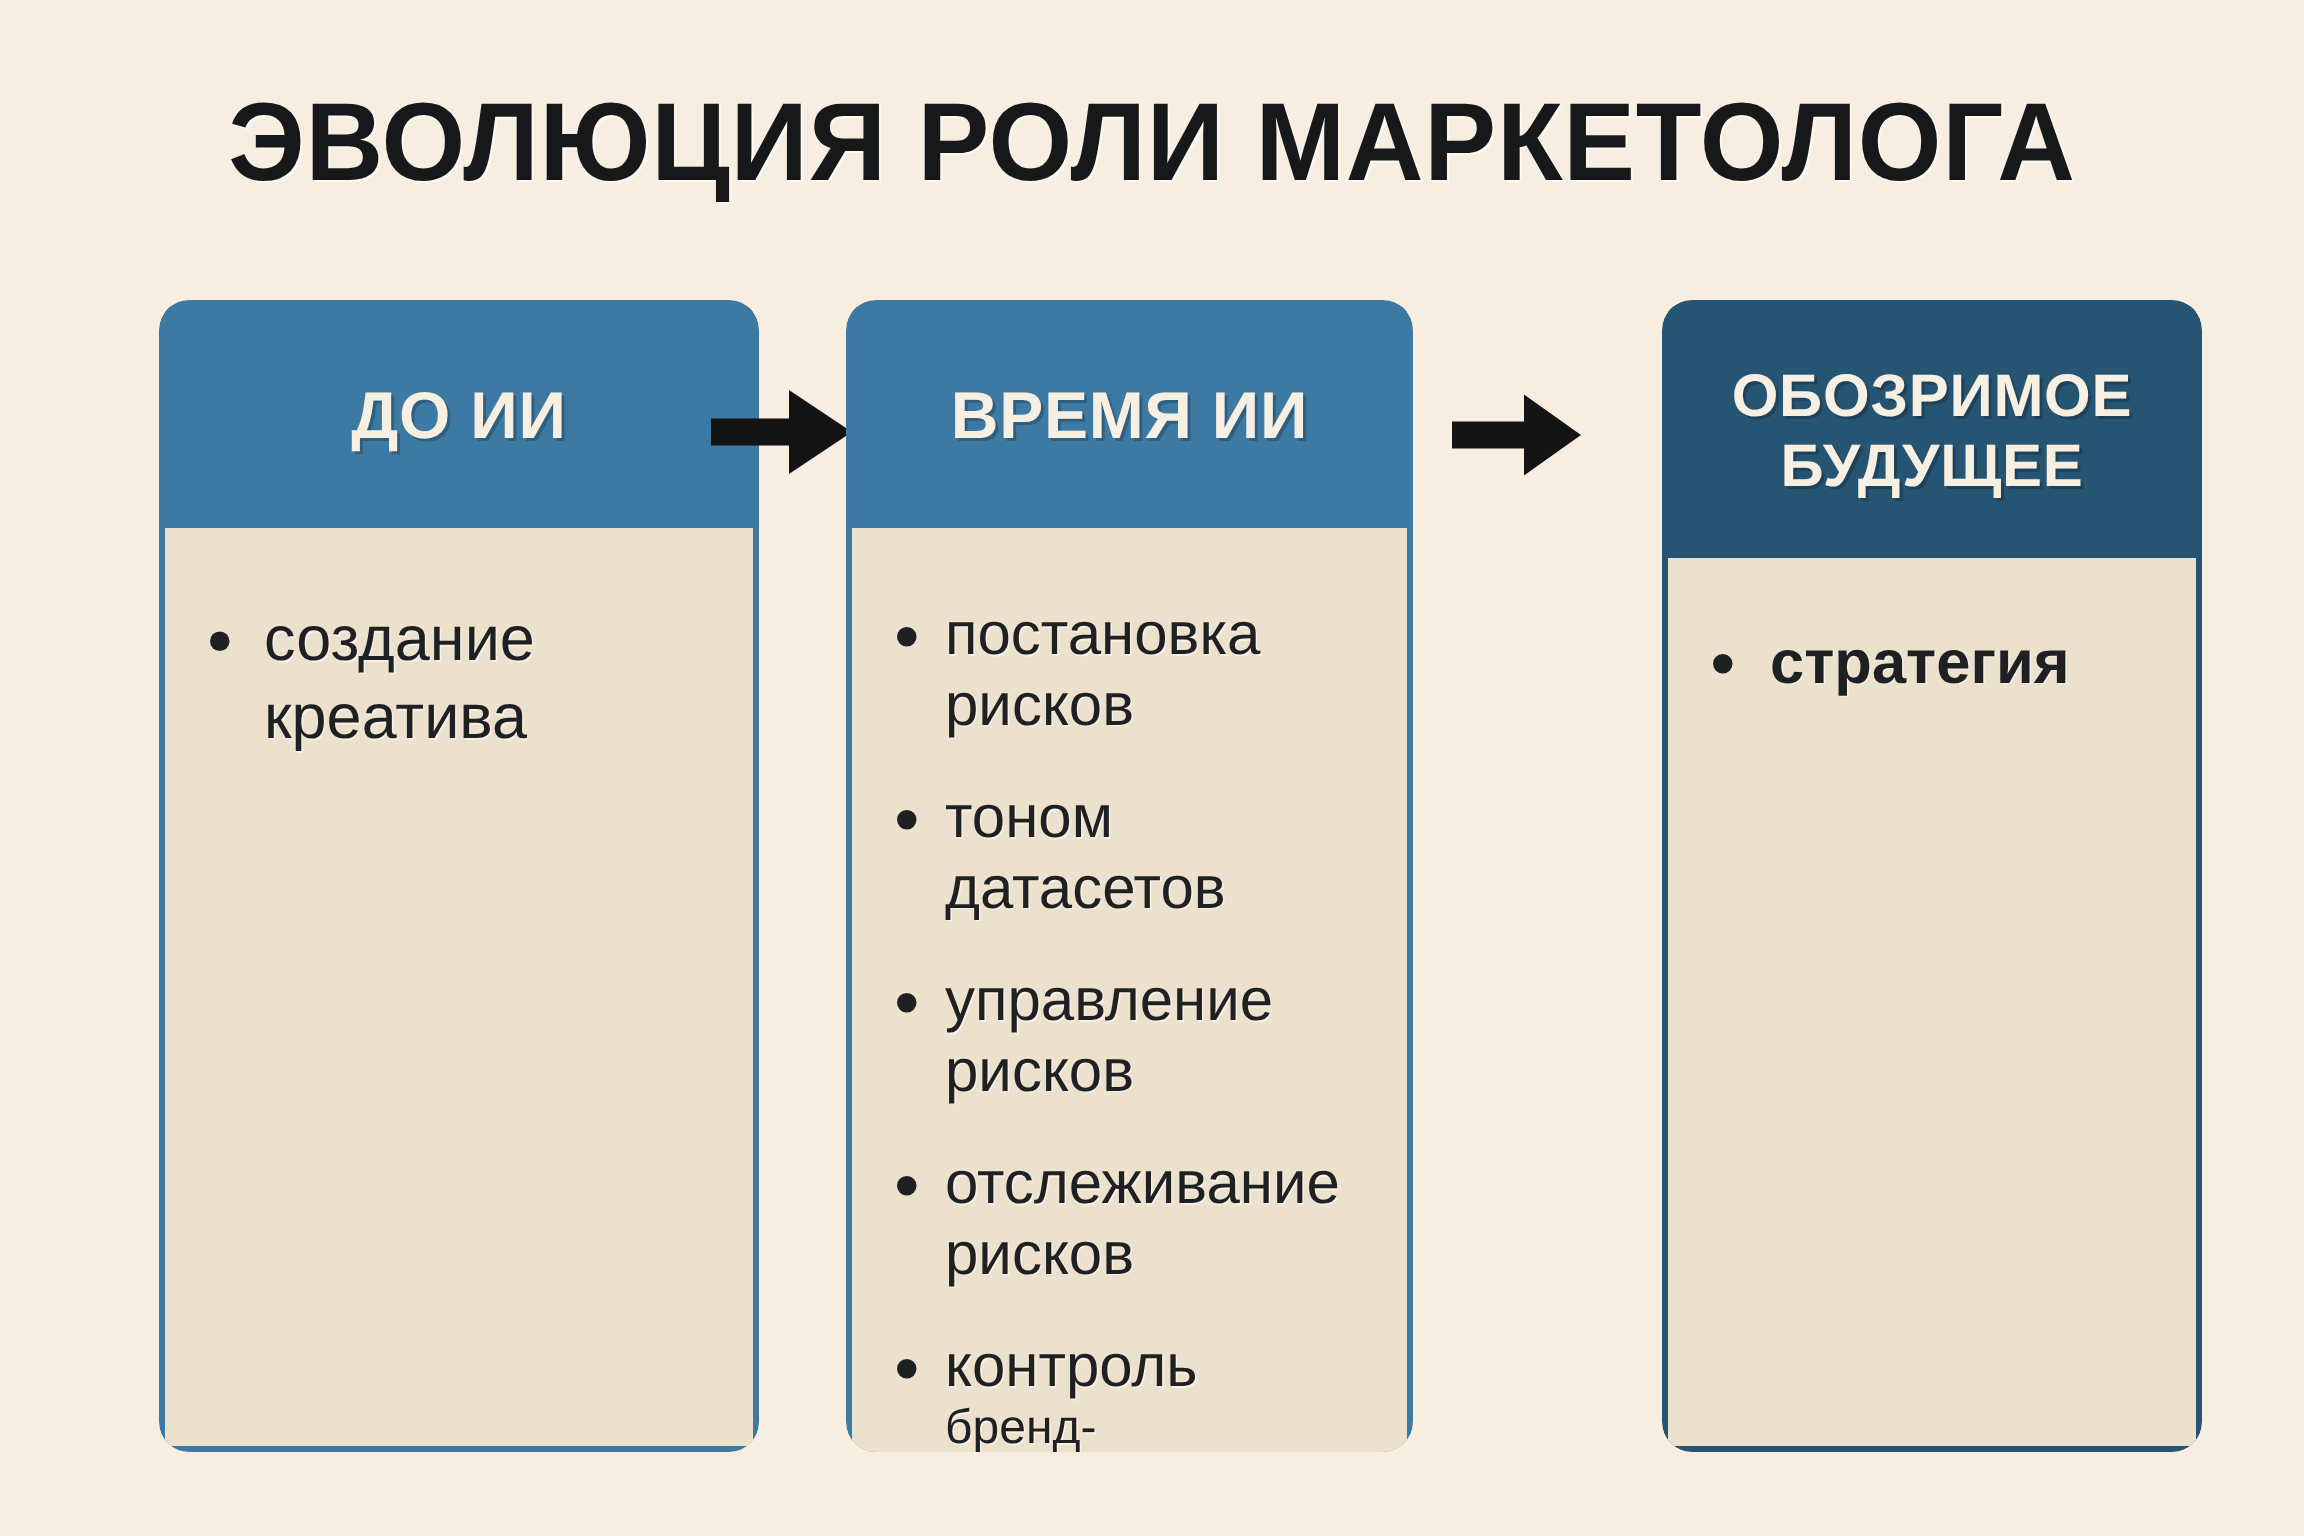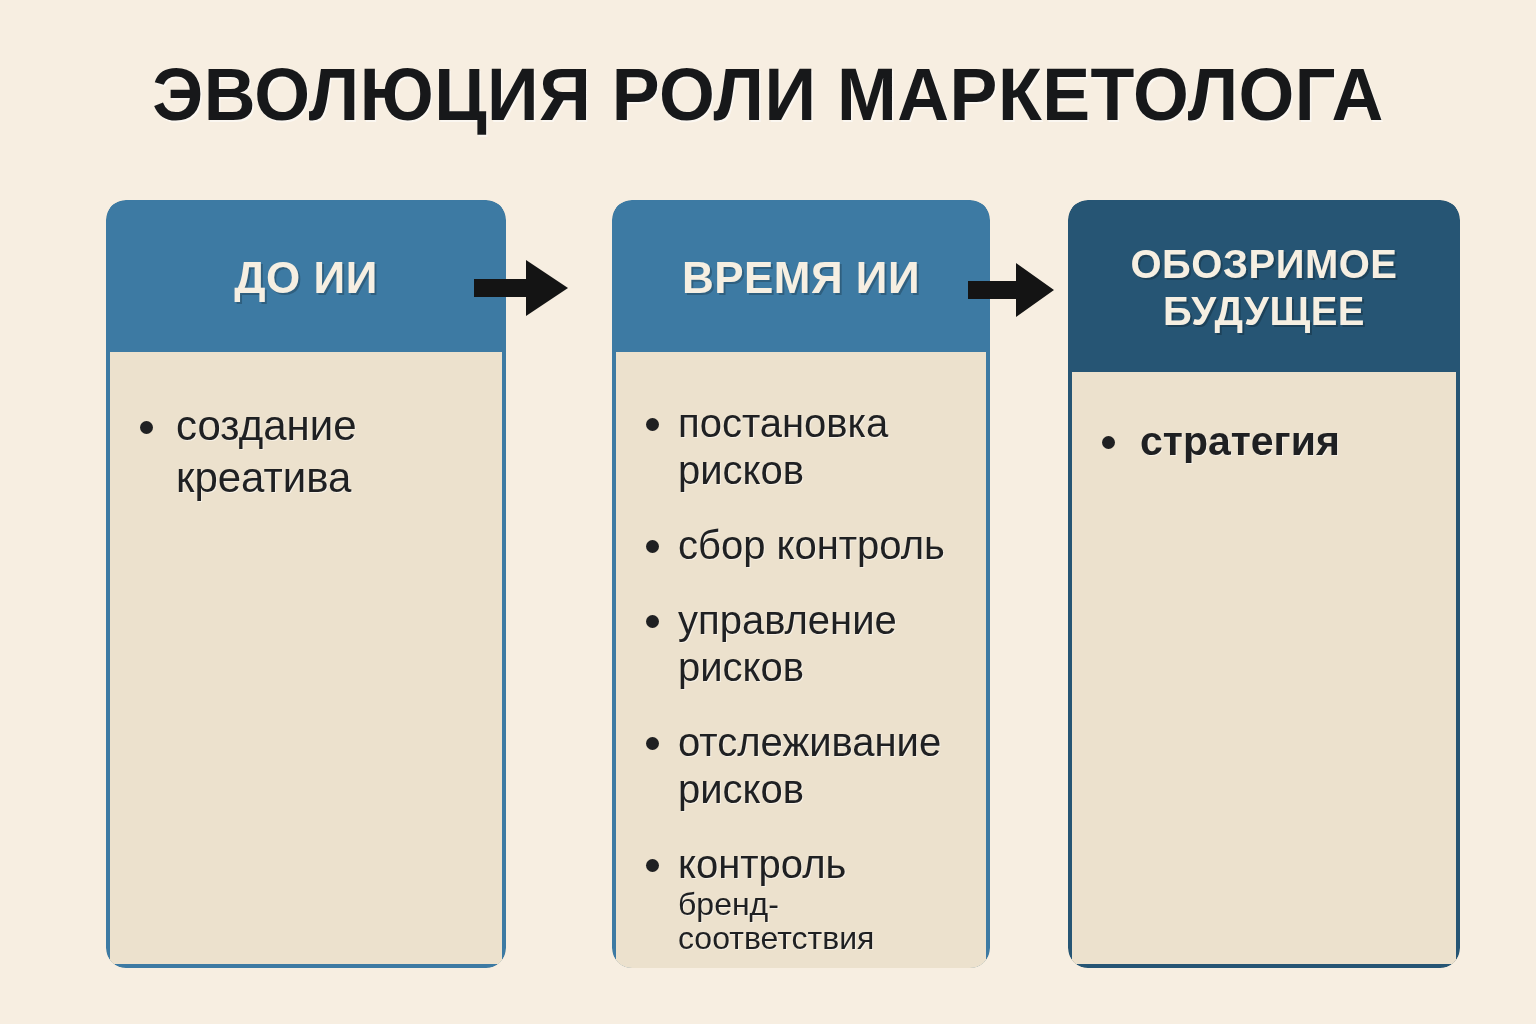--- a/index.html
+++ b/index.html
@@ -52,22 +52,22 @@
   .card {
     position: absolute;
     top: 200px;
     border-radius: 20px;
     overflow: hidden;
     box-sizing: border-box;
     background: #ece1cd;
   }
 
   .card-1 { left: 106px;   width: 400px; height: 768px; }
-  .card-2 { left: 612px;  width: 378px; height: 768px; }
-  .card-3 { left: 1068px; width: 392px; height: 768px; }
+  .card-2 { left: 564px;  width: 378px; height: 768px; }
+  .card-3 { left: 1108px; width: 360px; height: 768px; }
 
   .card-inner {
     position: absolute;
     inset: 0;
     border-radius: 20px;
     display: flex;
     flex-direction: column;
     box-sizing: border-box;
   }
 
@@ -197,21 +197,21 @@
 
     <div class="card card-2">
       <div class="card-inner">
         <div class="card-header">ВРЕМЯ ИИ</div>
         <div class="card-body">
           <ul class="bullets">
             <li class="bullet">
               <span>постановка рисков</span>
             </li>
             <li class="bullet">
-              <span>сбор контроль</span>
+              <span>тоном датасетов</span>
             </li>
             <li class="bullet">
               <span>управление рисков</span>
             </li>
             <li class="bullet">
               <span>отслеживание рисков</span>
             </li>
             <li class="bullet">
               <span>контроль</span>
               <span class="sub">бренд-соответствия</span>

